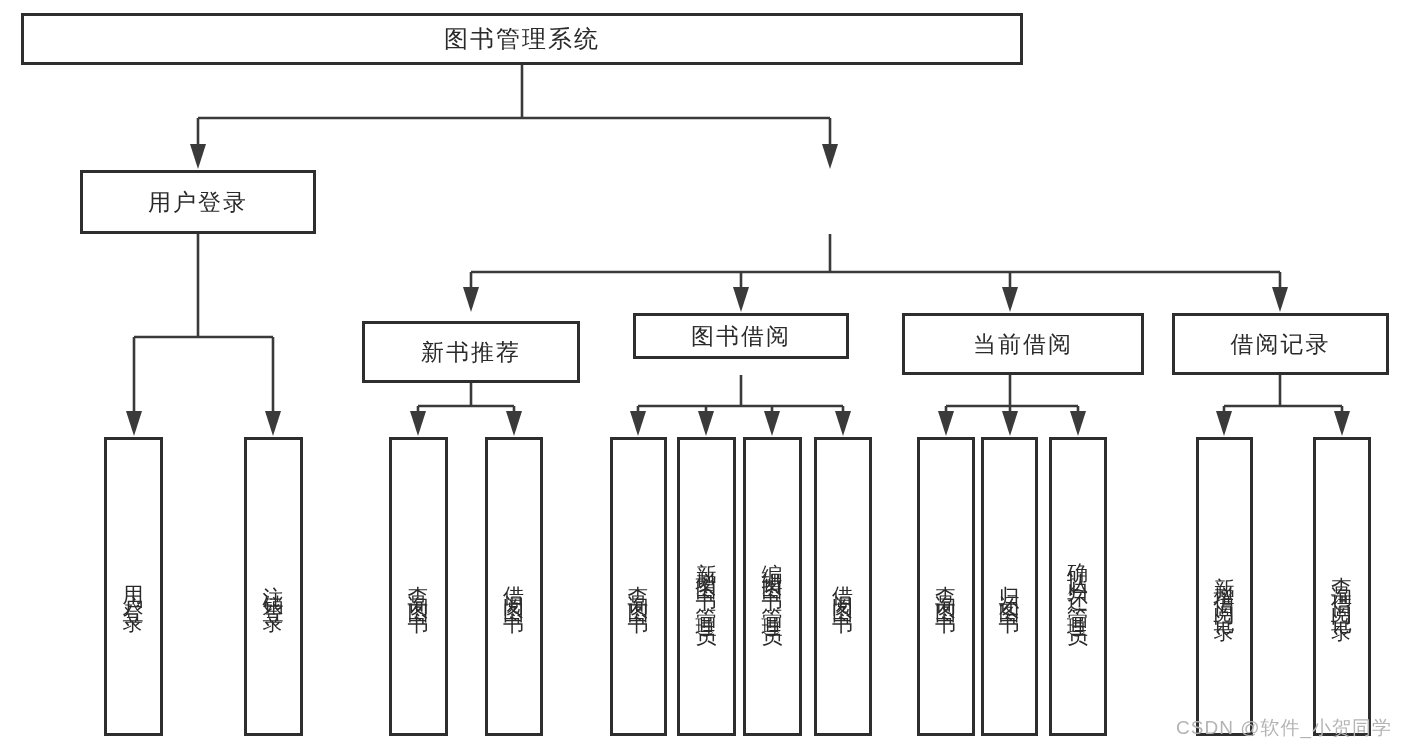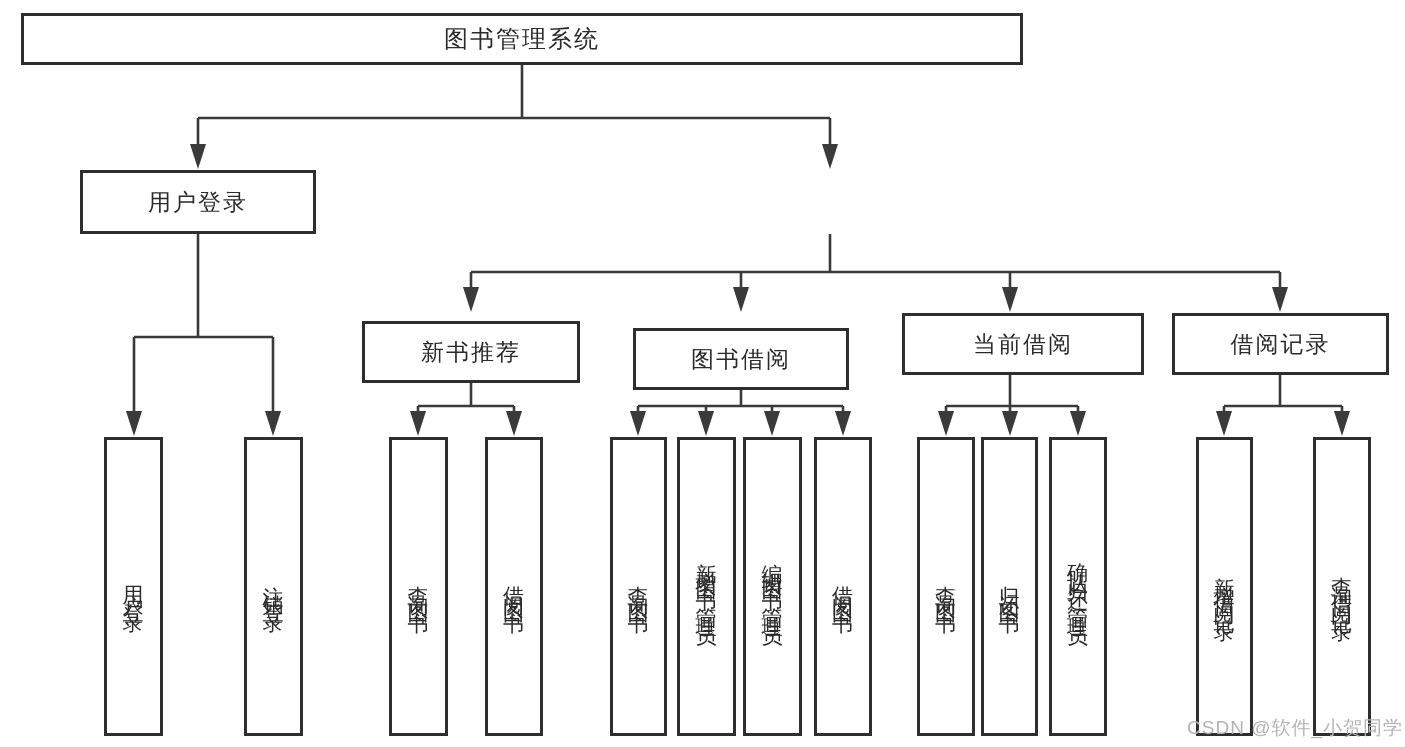--- a/index.html
+++ b/index.html
@@ -44,21 +44,21 @@
   .leaf .vtext {
     writing-mode: vertical-rl;
     text-orientation: mixed;
     letter-spacing: 9px;
     line-height: 1.1;
     font-size: 21px;
     white-space: nowrap;
   }
   .watermark {
     position: absolute;
-    right: 2px;
+    right: 13px;
     bottom: 6px;
     font-size: 19px;
     color: var(--watermark, #b4b4b4);
     letter-spacing: 1px;
     white-space: nowrap;
   }
 </style>
 </head>
 <body>
 
@@ -144,21 +144,21 @@
     <span class="hlabel root-label">图书管理系统</span>
   </div>
 
   <div class="box" style="left:80px; top:170px; width:236px; height:64px;">
     <span class="hlabel">用户登录</span>
   </div>
 
   <div class="box" style="left:362px; top:297px; width:218px; height:62px;margin-top:24px;">
     <span class="hlabel">新书推荐</span>
   </div>
-  <div class="box" style="left:633px; top:328px; width:216px; height:62px;">
+  <div class="box" style="left:633px; top:313px; width:216px; height:46px;">
     <span class="hlabel">图书借阅</span>
   </div>
   <div class="box" style="left:902px; top:313px; width:242px; height:62px;">
     <span class="hlabel">当前借阅</span>
   </div>
   <div class="box" style="left:1172px; top:313px; width:217px; height:62px;">
     <span class="hlabel">借阅记录</span>
   </div>
 
   <div class="box leaf" style="left:104px; top:437px; width:59px; height:299px;">

